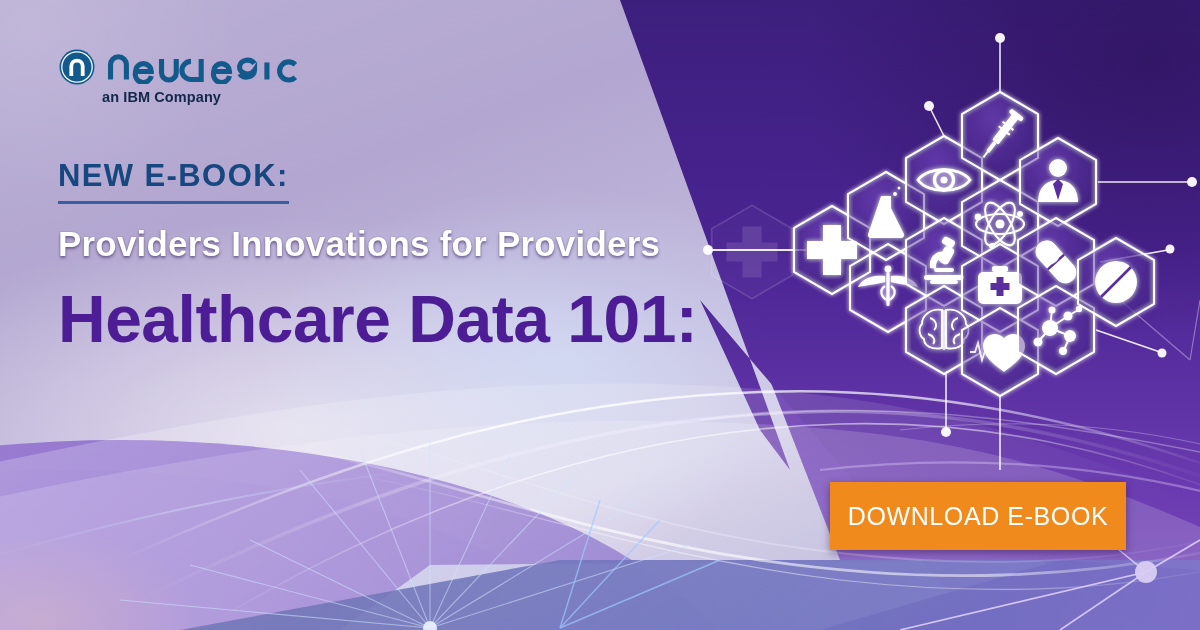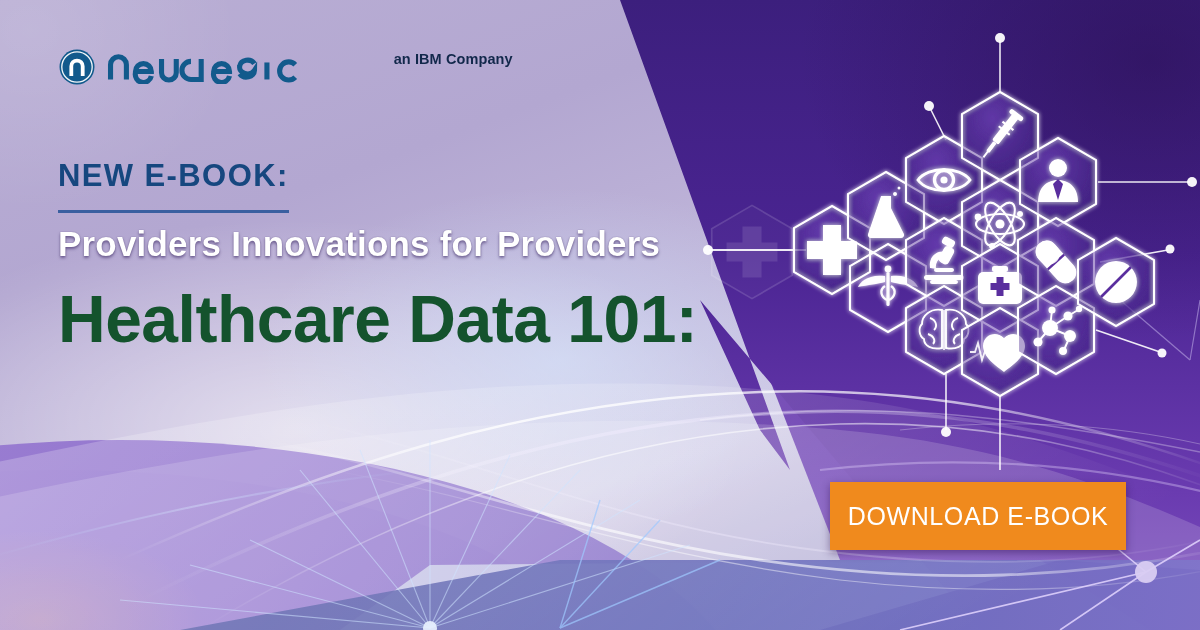--- a/index.html
+++ b/index.html
@@ -76,52 +76,52 @@
     background:
       radial-gradient(ellipse 500px 400px at 1150px 60px, rgba(40,14,80,.55), rgba(40,14,80,0) 70%),
       radial-gradient(ellipse 300px 260px at 30px 30px, rgba(255,255,255,.12), rgba(255,255,255,0) 70%);
   }
 
   .svg-layer{position:absolute;inset:0;width:1200px;height:630px;pointer-events:none;}
 
   
   #logo{
     position:absolute;left:58px;top:48px;
-    display:flex;align-items:flex-start;
+    display:flex;flex-direction:column;align-items:flex-start;
   }
   #logo-row{display:flex;align-items:center;gap:10px;}
   #logo-mark{width:38px;height:38px;flex:none;}
   #logo-word{height:34px;}
   #logo-tagline{
     font-size:14.5px;font-weight:700;color:#12284b;
     margin-top:3px;margin-left:44px;letter-spacing:.1px;
     font-family:"Liberation Sans",sans-serif;
   }
 
   #eyebrow{
     position:absolute;left:58px;top:158px;
     font-size:31px;font-weight:700;letter-spacing:1.4px;
     color:#16477f;
     font-family:"Liberation Sans",sans-serif;
-    padding-bottom:16px;
+    padding-bottom:7px;
     border-bottom:3px solid #3a5fa0;
     display:inline-block;
   }
 
   #subhead{
     position:absolute;left:58px;top:224px;
     font-size:35px;font-weight:700;color:#ffffff;
     letter-spacing:.2px;
     text-shadow:0 2px 3px rgba(50,30,90,.55), 0 0 1px rgba(50,30,90,.5);
     font-family:"Liberation Sans",sans-serif;
   }
 
   #title1{
     position:absolute;left:58px;top:286px;
-    font-size:66px;font-weight:700;color:#14532d;
+    font-size:66px;font-weight:700;color:#4c1d95;
     letter-spacing:-.5px;line-height:1;
     font-family:"Liberation Sans",sans-serif;
   }
   #title2{
     position:absolute;left:58px;top:366px;
     font-size:47px;font-weight:700;color:#3a1160;
     letter-spacing:-.2px;line-height:1;
     font-family:"Liberation Sans",sans-serif;
   }
 

